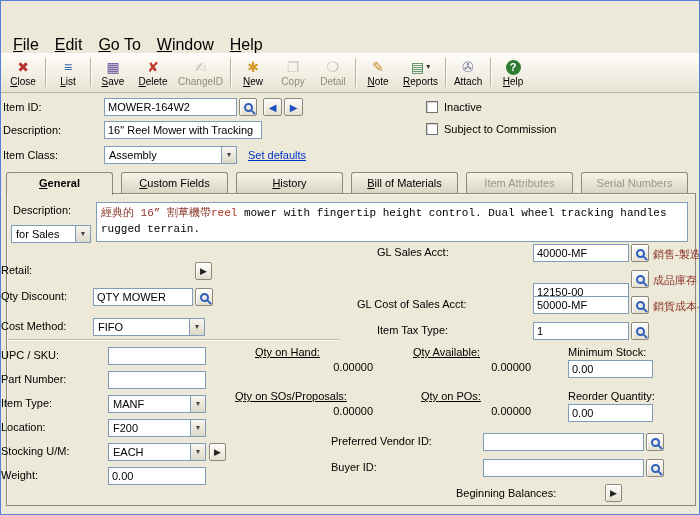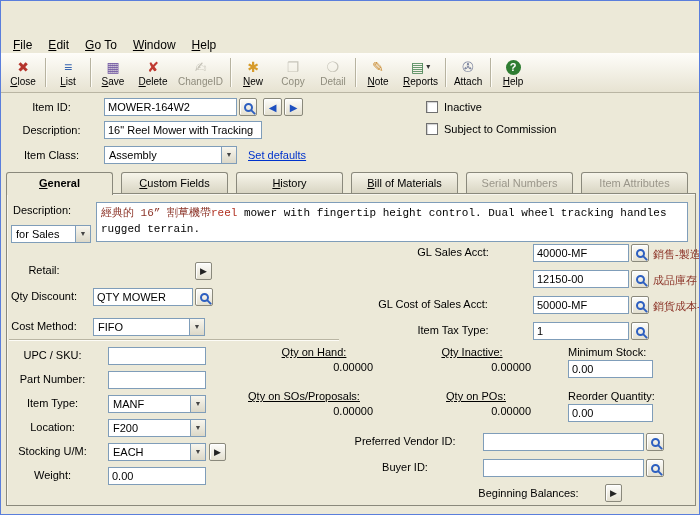--- a/index.html
+++ b/index.html
@@ -9,39 +9,39 @@
   
   .titlebar { position:absolute; left:0; top:0; right:0; height:30px; background:linear-gradient(#ffffff,#f4f1e6); border-top:3px solid #2b5cd9; border-bottom:1px solid #d8d4c4; }
   .app-icon { position:absolute; left:10px; top:9px; width:11px; height:11px; background:#d6452f; transform:rotate(45deg); box-shadow:inset -2px -2px 0 #9e2f1f; }
   .win-title { position:absolute; left:32px; top:8px; font-size:12px; }
   .winbtn { position:absolute; top:5px; width:32px; height:20px; text-align:center; line-height:20px; font-size:13px; color:#222; cursor:default; }
   .winbtn.min { right:80px; font-weight:bold; }
   .winbtn.max { right:44px; }
   .winbtn.cls { right:8px; }
 
   
-  .menubar { position:absolute; left:0; top:30px; right:0; height:28px; display:flex; align-items:center; padding-left:4px; background:#ece9d8; border-bottom:1px solid #dcd8c8; font-size:12px; }
+  .menubar { position:absolute; left:0; top:30px; right:0; height:28px; display:flex; align-items:center; padding-left:4px; background:#ece9d8; border-bottom:1px solid #dcd8c8; font-size:16px; }
   .menu-item { padding:3px 8px; }
 
   
   .toolbar { position:absolute; left:0; top:52px; right:0; height:40px; display:flex; align-items:stretch; padding:1px 2px; background:linear-gradient(#fefdf9,#e7e3d2); border-bottom:1px solid #b9b5a3; }
   .tbtn { display:flex; flex-direction:column; align-items:center; justify-content:center; min-width:40px; padding:1px 5px 0; font-size:10px; }
   .tbtn .ticon { height:16px; font-size:14px; line-height:16px; display:flex; align-items:center; }
   .tbtn .tlabel { margin-top:1px; }
   .tbtn.disabled .tlabel { color:#8f8c7d; }
   .tbtn.disabled .ticon { opacity:.55; }
   .tsep { width:1px; background:#b7b3a0; margin:4px 2px; box-shadow:1px 0 0 #fdfcf7; }
   .ic-close{color:#b5342c} .ic-list{color:#3a66b0} .ic-save{color:#6a4f9e} .ic-delete{color:#c03a31}
   .ic-changeid{color:#9a978a} .ic-new{color:#d79b2a} .ic-copy{color:#a09d90} .ic-detail{color:#a09d90}
   .ic-note{color:#c9892e} .ic-reports{color:#3e7d4a} .ic-attach{color:#7e86a0}
   .help-badge { width:15px; height:15px; border-radius:50%; background:#2f7d32; color:#fff; font-weight:bold; font-size:11px; line-height:15px; text-align:center; }
   .caret { font-size:8px; margin-left:2px; color:#333; }
 
   
-  .rl { position:absolute; text-align:center; white-space:nowrap; }
+  .rl { position:absolute; text-align:left; white-space:nowrap; }
   .ll { position:absolute; text-align:left; white-space:nowrap; }
   .txt { position:absolute; height:18px; border:1px solid #7f9db9; background:#fff; font:11px "Liberation Sans","DejaVu Sans",sans-serif; padding:1px 3px; }
   .combo { position:absolute; height:18px; border:1px solid #7f9db9; background:#fff;padding-left:36px; }
   .combo .val { position:absolute; left:4px; top:2px; right:17px; overflow:hidden; white-space:nowrap; }
   .combo .dd { position:absolute; right:0; top:0; bottom:0; width:15px; background:linear-gradient(#f8f6ee,#dcd8c8); border-left:1px solid #7f9db9; text-align:center; font-size:7px; line-height:16px; color:#444; }
   .sbtn { position:absolute; width:18px; height:18px; background:linear-gradient(#fdfdfb,#e4e0d0); border:1px solid #8a897c; border-radius:2px; display:flex; align-items:center; justify-content:center; box-shadow:inset 1px 1px 0 #fff; }
   .mag { position:relative; width:9px; height:9px; border:2px solid #2d5fc0; border-radius:50%; }
   .mag::after { content:""; position:absolute; width:6px; height:2px; background:#2d5fc0; right:-5px; bottom:-3px; transform:rotate(45deg); }
   .navg { color:#1d4fc0; font-size:10px; }
   .rowarrow { color:#222; font-size:9px; }
@@ -163,22 +163,22 @@
     <span class="val">Assembly</span>
     <span class="dd">▼</span>
   </span>
   <span class="link" style="left:247px;top:148px">Set defaults</span>
 
   <div class="tabs">
     <div class="tab active"><u>G</u>eneral</div>
     <div class="tab"><u>C</u>ustom Fields</div>
     <div class="tab"><u>H</u>istory</div>
     <div class="tab"><u>B</u>ill of Materials</div>
+    <div class="tab disabled">Item Attributes</div>
     <div class="tab disabled">Serial Numbers</div>
-    <div class="tab disabled">Item Attributes</div>
   </div>
 
   <div class="panel"></div>
 
   <span class="ll" style="left:12px;top:203px">Description:</span>
   <span class="combo" style="left:10px;top:224px;width:80px">
     <span class="val">for Sales</span>
     <span class="dd">▼</span>
   </span>
   <div class="descbox">
@@ -203,21 +203,21 @@
     <span class="dd">▼</span>
   </span>
 
   <span class="rl" style="left:376px;top:245px;width:152px">GL Sales Acct:</span>
   <input class="txt" style="left: 532px; top: 243px; width: 96px;" value="40000-MF">
   <span class="sbtn" style="left:630px;top:243px">
       <span class="mag"></span>
     </span>
   <span class="cjk" style="left:652px;top:246px">銷售-製造</span>
 
-  <input class="txt" style="left: 532px; top: 269px; width: 96px;" value="12150-00">
+  <input class="txt" style="left: 532px; top: 282px; width: 96px;" value="12150-00">
   <span class="sbtn" style="left:630px;top:269px">
       <span class="mag"></span>
     </span>
   <span class="cjk" style="left:652px;top:272px">成品庫存</span>
 
   <span class="rl" style="left:356px;top:297px;width:152px">GL Cost of Sales Acct:</span>
   <input class="txt" style="left: 532px; top: 295px; width: 96px;" value="50000-MF">
   <span class="sbtn" style="left:630px;top:295px">
       <span class="mag"></span>
     </span>
@@ -256,21 +256,21 @@
   </span>
   <span class="sbtn" style="left:208px;top:442px;width:17px">
       <span class="rowarrow">▶</span>
     </span>
 
   <span class="rl" style="left:0px;top:468px;width:103px">Weight:</span>
   <input class="txt" style="left: 107px; top: 466px; width: 98px;" value="0.00">
 
   <span class="rl underlined" style="left:254px;top:345px;width:118px">Qty on Hand:</span>
   <span class="valtext" style="left:272px;top:360px;width:100px">0.00000</span>
-  <span class="rl underlined" style="left:412px;top:345px;width:118px">Qty Inactive:</span>
+  <span class="rl underlined" style="left:412px;top:345px;width:118px">Qty Available:</span>
   <span class="valtext" style="left:430px;top:360px;width:100px">0.00000</span>
   <span class="ll" style="left:567px;top:345px">Minimum Stock:</span>
   <input class="txt" style="left: 567px; top: 359px; width: 85px;" value="0.00">
 
   <span class="rl underlined" style="left:234px;top:389px;width:138px">Qty on SOs/Proposals:</span>
   <span class="valtext" style="left:272px;top:404px;width:100px">0.00000</span>
   <span class="rl underlined" style="left:420px;top:389px;width:110px">Qty on POs:</span>
   <span class="valtext" style="left:430px;top:404px;width:100px">0.00000</span>
   <span class="ll" style="left:567px;top:389px">Reorder Quantity:</span>
   <input class="txt" style="left: 567px; top: 403px; width: 85px;" value="0.00">

